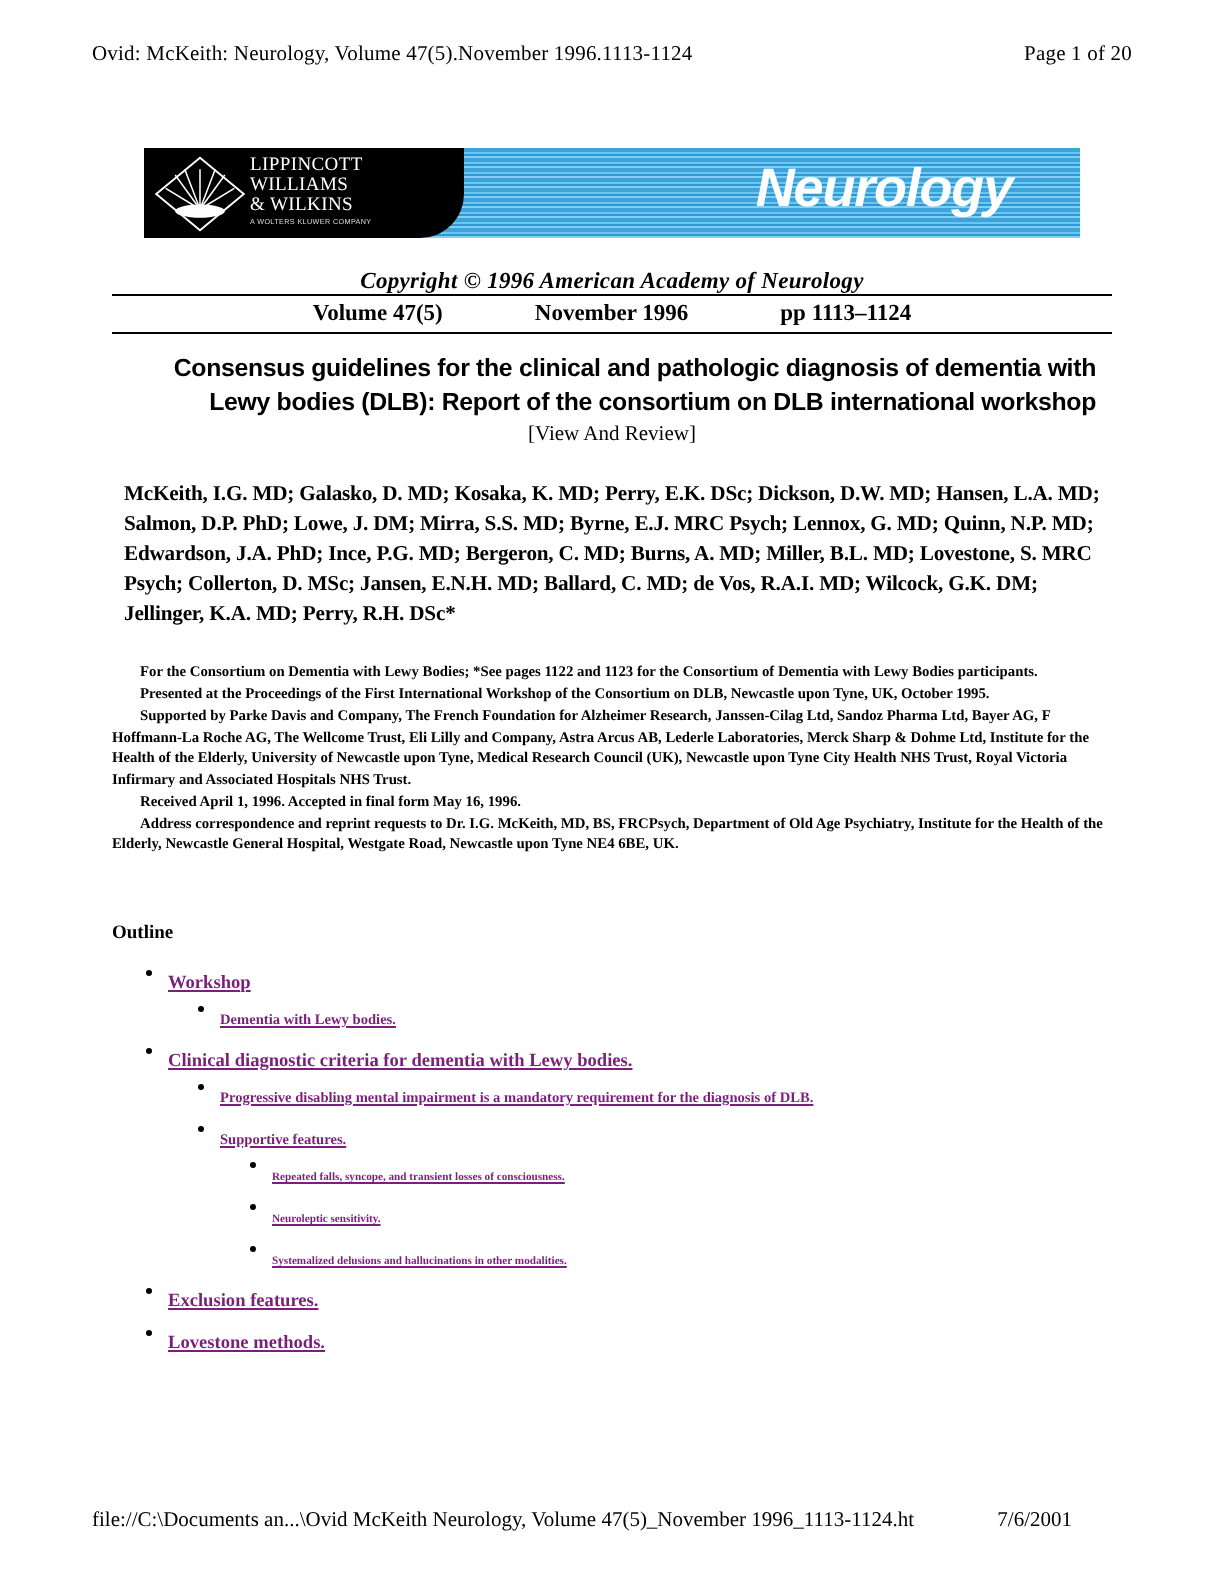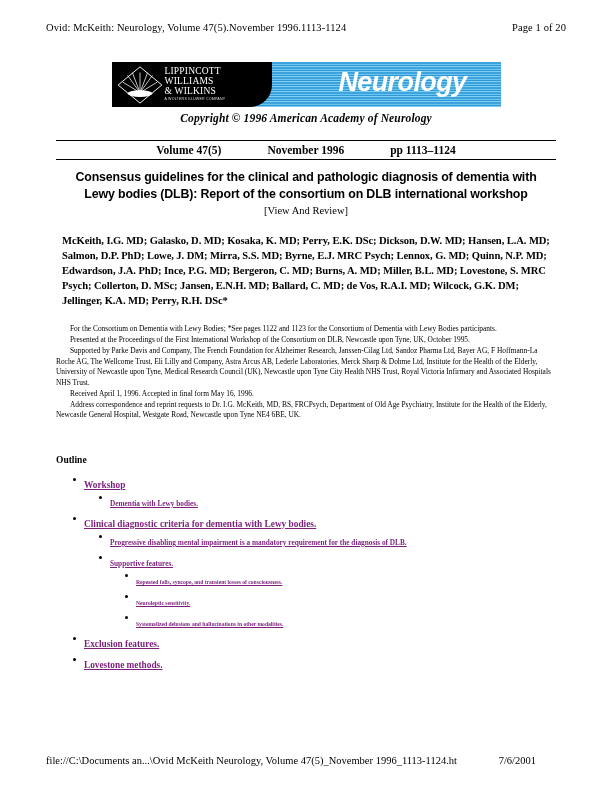--- a/index.html
+++ b/index.html
@@ -45,23 +45,23 @@
   .content {
     position: absolute;
     top: 58px;
     left: 56px;
     width: 500px;
   }
 
   
   .banner {
     position: relative;
-    width: 389px;
+    width: 468px;
     height: 45px;
-    margin: 4px auto;
+    margin: 16px auto;
     background: repeating-linear-gradient(
       to bottom,
       #3ea3dd 0px, #3ea3dd 2px,
       #6dc6ef 2px, #6dc6ef 3px,
       #2e97d6 3px, #2e97d6 4px,
       #7fd0f3 4px, #7fd0f3 5px
     );
     overflow: hidden;
   }
   .banner-logo {
@@ -120,35 +120,35 @@
     text-align: center;
     font-weight: bold;
     font-style: italic;
     font-size: 11.5px;
     margin-top: 5px;
     letter-spacing: 0.15px;
   }
 
   
   .volume-bar {
-    margin-top: 16px;
+    margin-top: 0;
     border-top: 1.6px solid #000;
     border-bottom: 1.6px solid #000;
     padding: 3px 0 3px 0;
     display: flex;
     justify-content: center;
     gap: 46px;
     font-weight: bold;
     font-size: 11.5px;
   }
 
   
   .article-title {
     margin-top: 9px;
-    text-align: center;
+    text-align: right;
     font-family: "Liberation Sans", "DejaVu Sans", sans-serif;
     font-weight: bold;
     font-size: 12.4px;
     line-height: 1.33;
     letter-spacing: -0.15px;
     padding: 0 8px;
   }
   .article-subtitle {
     text-align: center;
     font-size: 10.5px;
@@ -163,21 +163,21 @@
     font-size: 10.6px;
     line-height: 1.42;
     padding: 0 6px;
     letter-spacing: -0.1px;
   }
 
   
   .notes {
     margin-top: 16px;
     font-size: 7.4px;
-    font-weight: normal;
+    font-weight: bold;
     line-height: 1.42;
     text-align: left;
     letter-spacing: 0px;
   }
   .notes p {
     margin: 0 0 0.5px 0;
     text-indent: 14px;
   }
 
   

